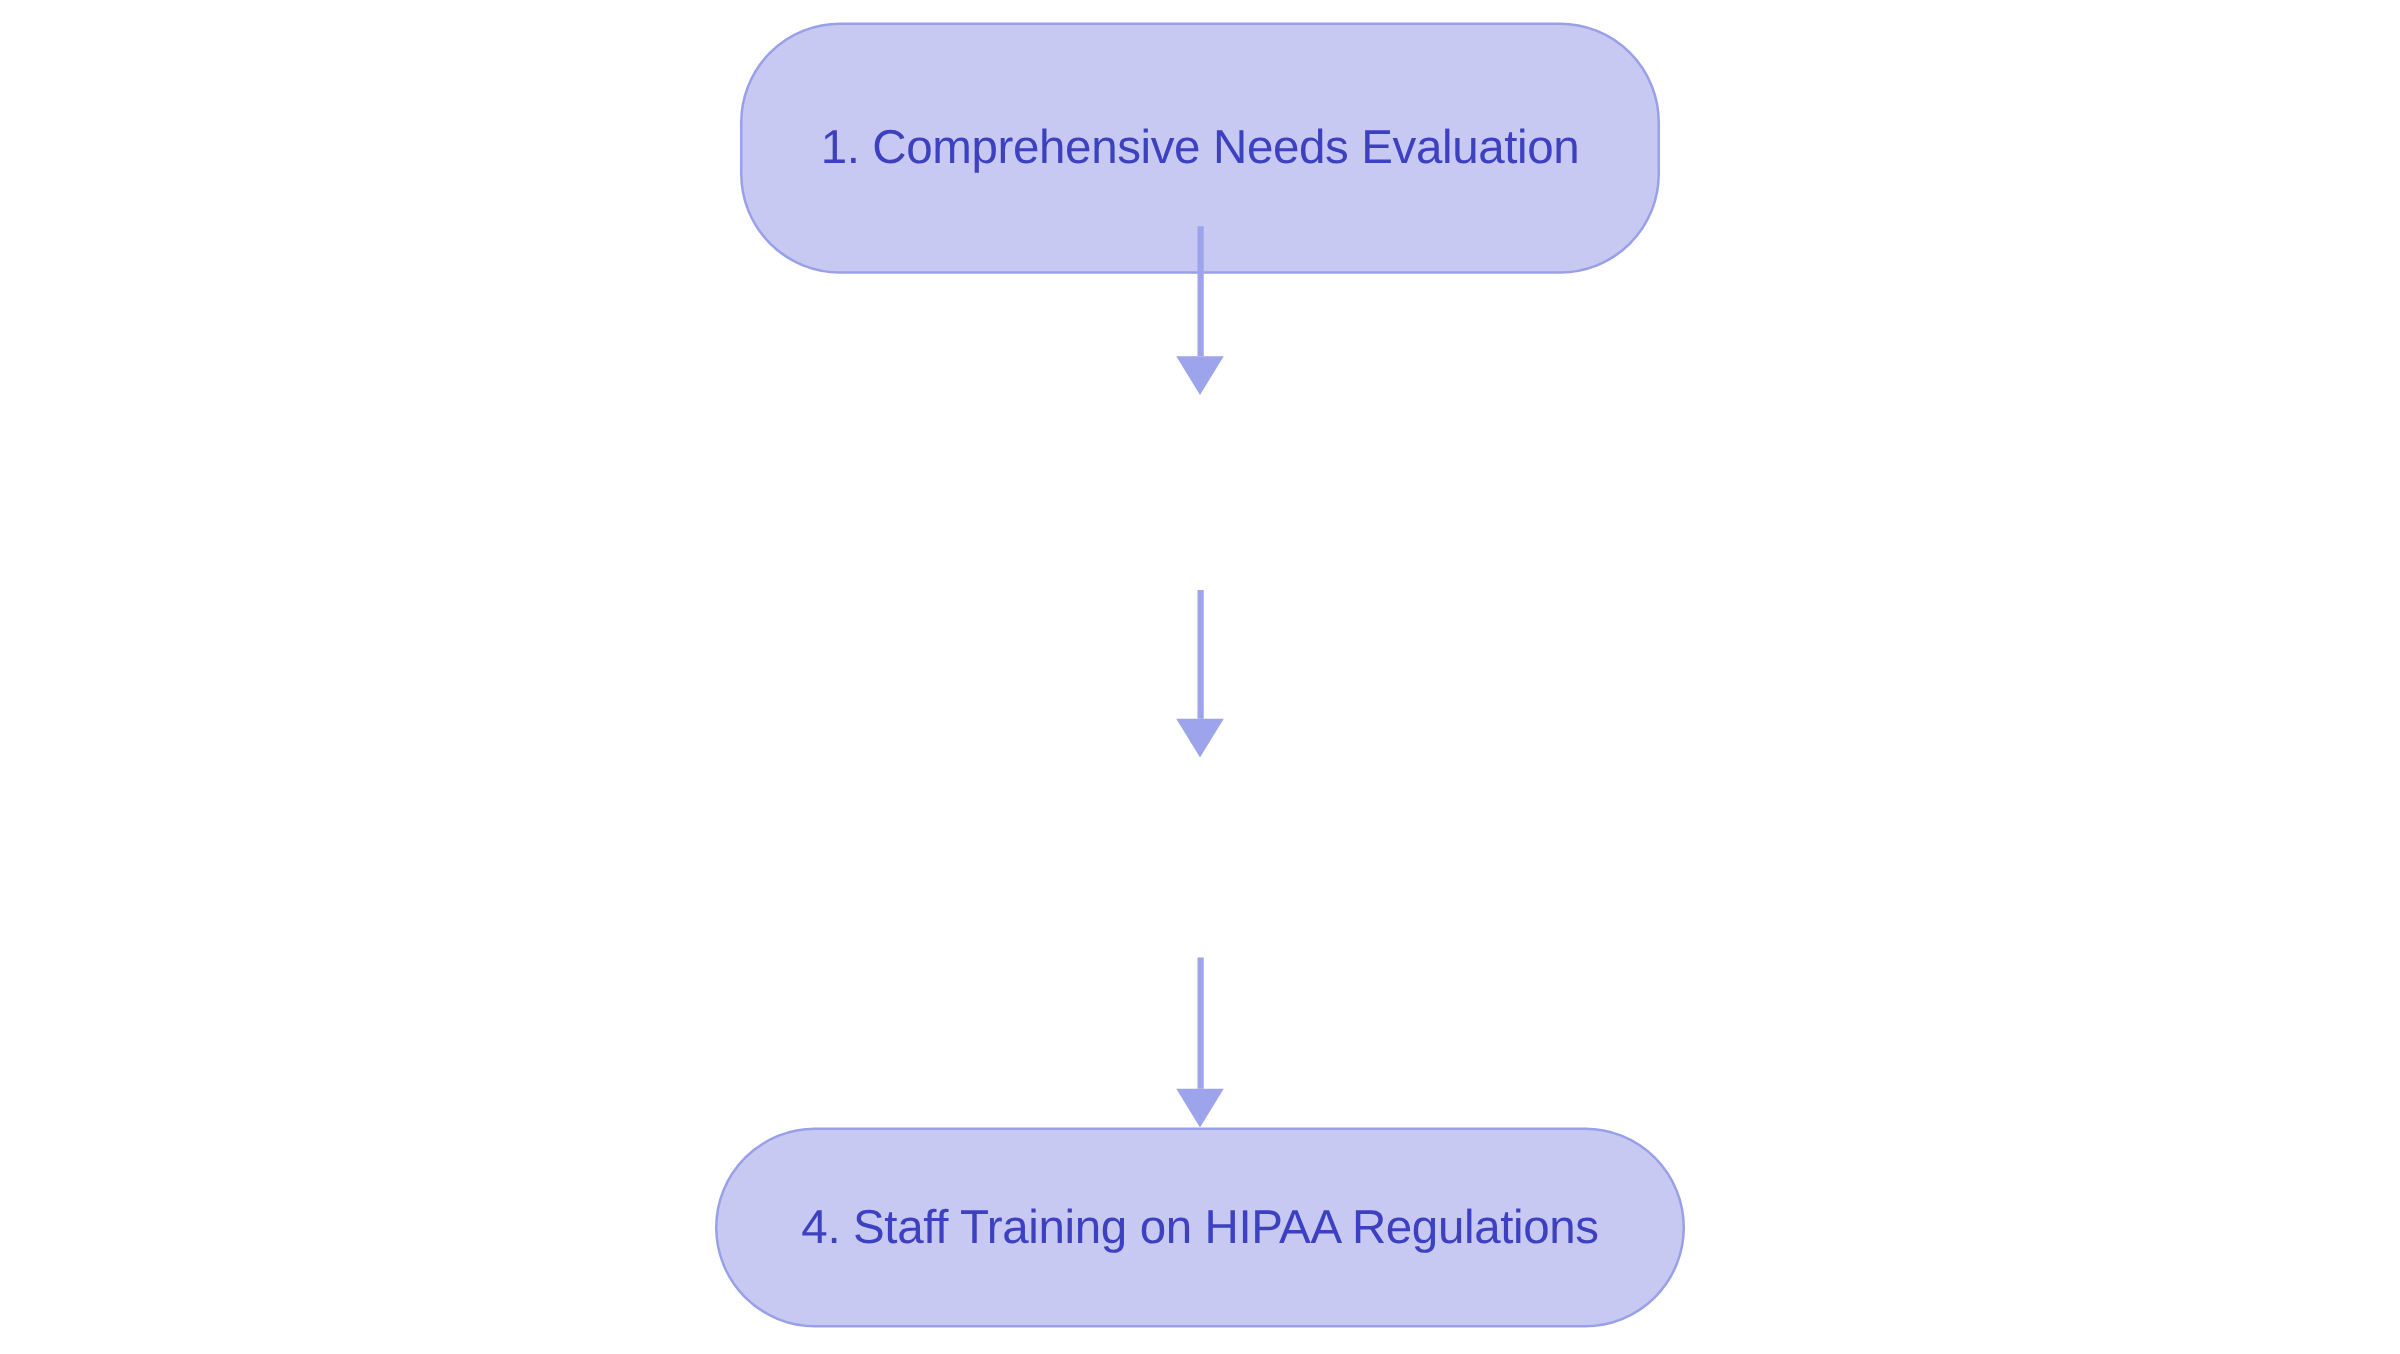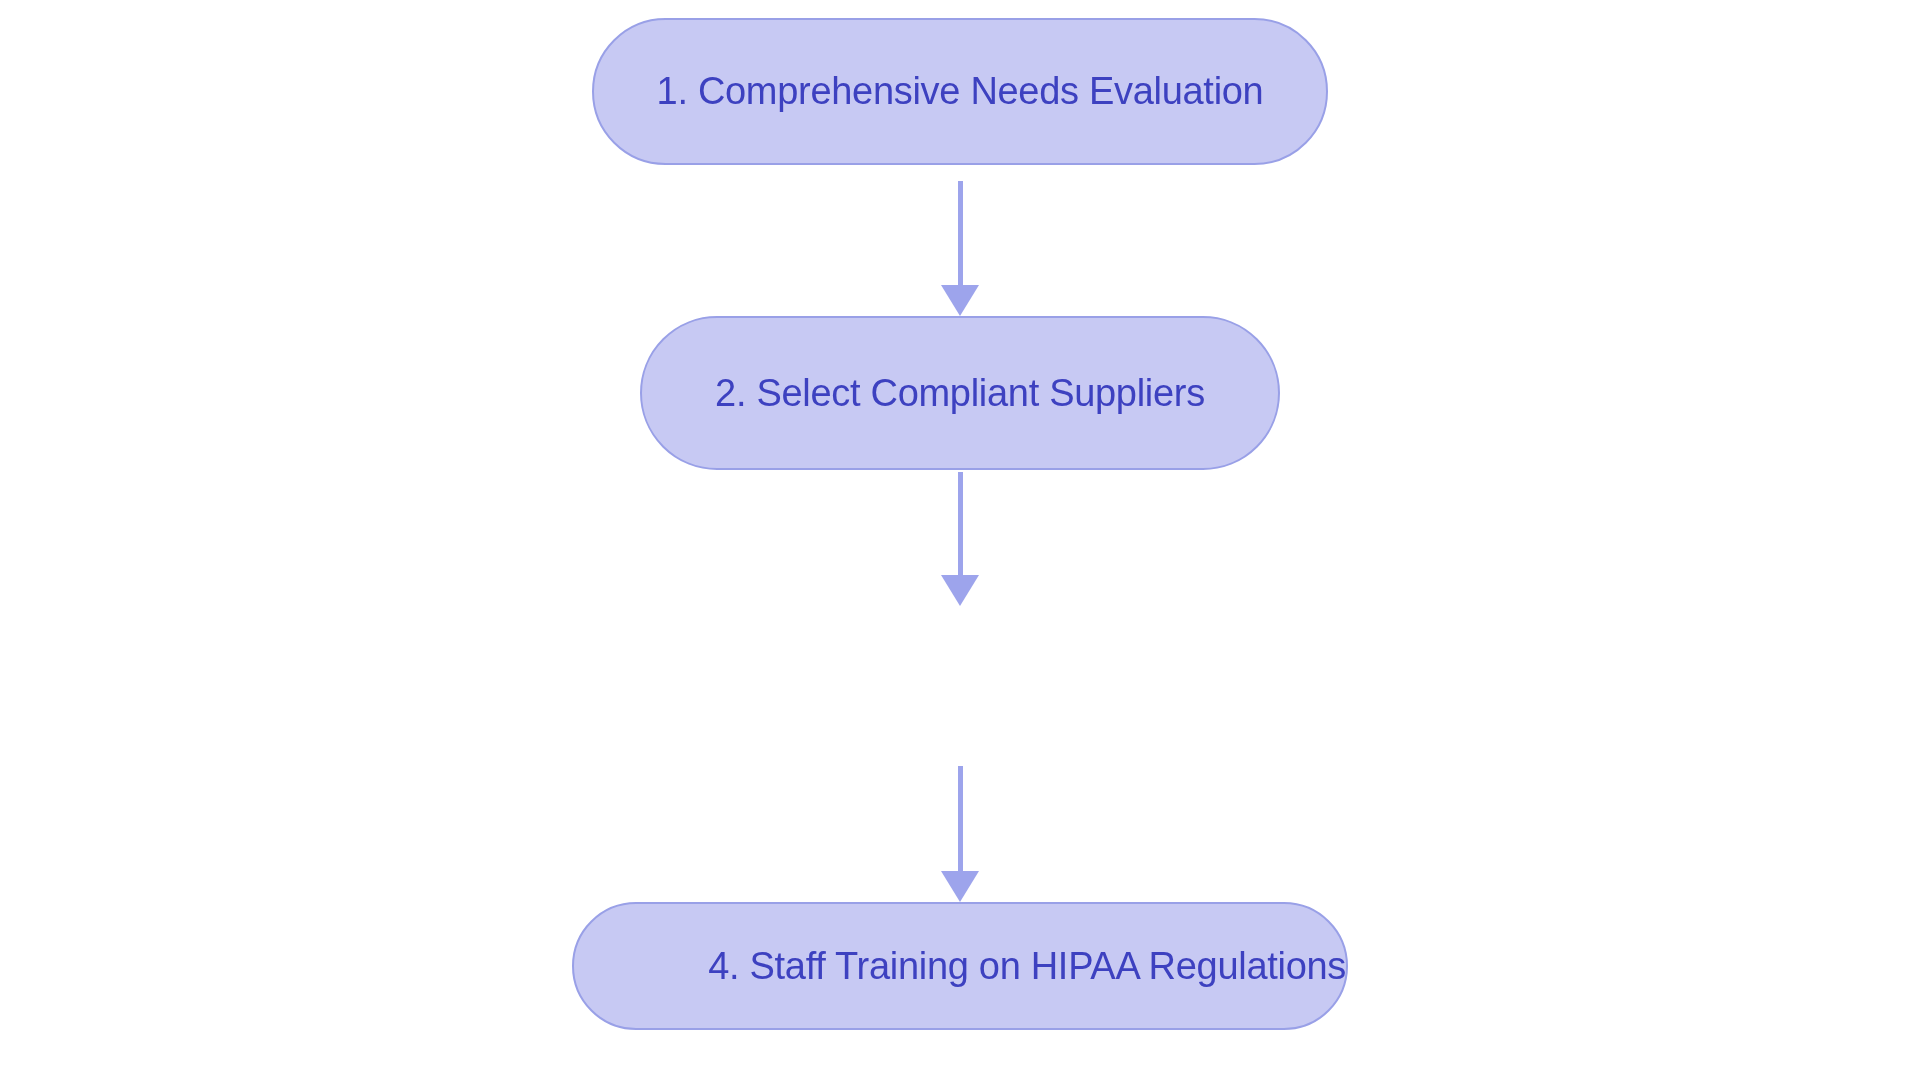--- a/index.html
+++ b/index.html
@@ -31,24 +31,24 @@
     background: var(--node-fill);
     border: 2px solid var(--node-border);
     border-radius: 80px;
     color: var(--node-text);
     font-size: 38px;
     font-weight: 500;
     letter-spacing: -0.3px;
     text-align: center;
     white-space: nowrap;
   }
-  .node-1 { left: 592px;  top: 18px;  width: 736px; height: 147px; }
+  .node-1 { left: 592px;  top: 18px;  width: 736px; height: 201px; }
   .node-2 { left: 640px;  top: 316px; width: 640px; height: 154px; }
   .node-3 { left: 674px;  top: 606px; width: 572px; height: 158px; }
-  .node-4 { left: 572px;  top: 902px; width: 776px; height: 128px; justify-content: flex-end; }
+  .node-4 { left: 572px;  top: 902px; width: 776px; height: 160px; }
 
   .arrow {
     position: absolute;
     left: 941px;           
     width: 38px;
     display: flex;
     flex-direction: column;
     align-items: center;
   }
   .arrow-1 { top: 181px; height: 135px; }
@@ -74,23 +74,20 @@
 
   <div class="node node-1">
     <span>1. Comprehensive Needs Evaluation</span>
   </div>
 
   <div class="arrow arrow-1">
     <div class="arrow-line"></div>
     <div class="arrow-head"></div>
   </div>
 
-  <div class="node node-2">
-    <span>2. Select Compliant Suppliers</span>
-  </div>
 
   <div class="arrow arrow-2">
     <div class="arrow-line"></div>
     <div class="arrow-head"></div>
   </div>
 
 
   <div class="arrow arrow-3">
     <div class="arrow-line"></div>
     <div class="arrow-head"></div>

